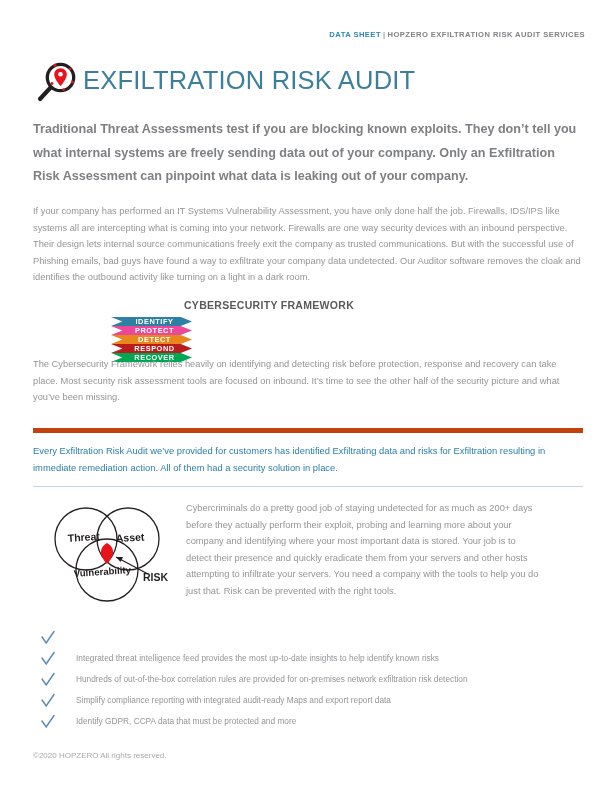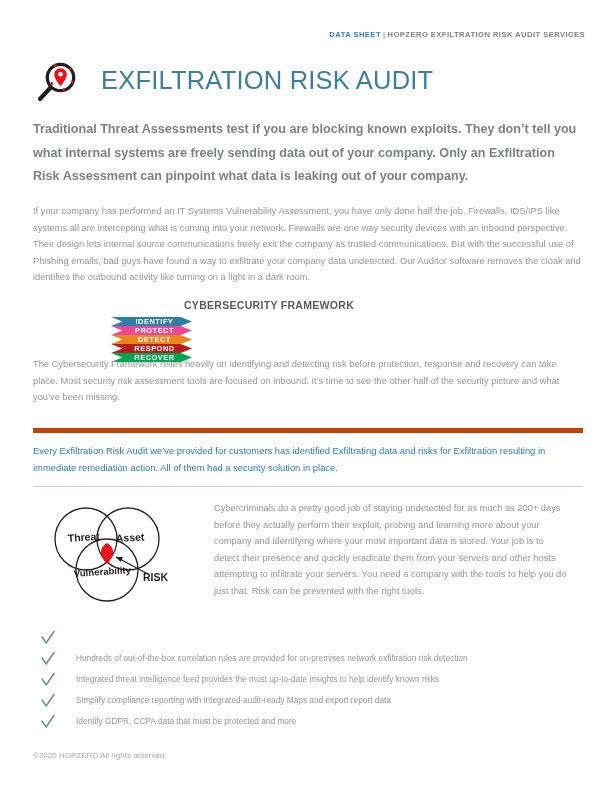--- a/index.html
+++ b/index.html
@@ -45,21 +45,21 @@
     font-weight: bold;
   }
 
   
   .title-row {
     position: absolute;
     top: 58px;
     left: 33px;
     display: flex;
     align-items: center;
-    gap: 22px;
+    gap: 4px;
   }
   .magnifier-icon {
     width: 46px;
     height: 46px;
     flex: none;
   }
   .doc-title {
     font-size: 25.5px;
     color: #3c7f9d;
     letter-spacing: 0.2px;
@@ -162,21 +162,20 @@
   .venn-wrap svg { display: block; }
 
   .side-text {
     position: absolute;
     top: 500px;
     left: 186px;
     width: 355px;
     font-size: 9.3px;
     line-height: 16.6px;
     color: #939598;
-    margin-left: 28px;
   }
 
   
   .check-list {
     position: absolute;
     top: 629px;
     left: 40px;
     width: 545px;
   }
   .check-item {
@@ -287,36 +286,36 @@
           <path d="M2 7 L6.2 13 L14 1.5" fill="none" stroke="#5b8db0" stroke-width="1.5" stroke-linecap="round"></path>
         </svg>
       </span>
     </div>
     <div class="check-item">
       <span class="check-icon">
         <svg viewBox="0 0 16 16" width="16" height="16" aria-hidden="true">
           <path d="M2 7 L6.2 13 L14 1.5" fill="none" stroke="#5b8db0" stroke-width="1.5" stroke-linecap="round"></path>
         </svg>
       </span>
+      <span class="check-label">Integrated threat intelligence feed provides the most up-to-date insights to help identify known risks</span>
+    </div>
+    <div class="check-item">
+      <span class="check-icon">
+        <svg viewBox="0 0 16 16" width="16" height="16" aria-hidden="true">
+          <path d="M2 7 L6.2 13 L14 1.5" fill="none" stroke="#5b8db0" stroke-width="1.5" stroke-linecap="round"></path>
+        </svg>
+      </span>
       <span class="check-label">Hundreds of out-of-the-box correlation rules are provided for on-premises network exfiltration risk detection</span>
     </div>
     <div class="check-item">
       <span class="check-icon">
         <svg viewBox="0 0 16 16" width="16" height="16" aria-hidden="true">
           <path d="M2 7 L6.2 13 L14 1.5" fill="none" stroke="#5b8db0" stroke-width="1.5" stroke-linecap="round"></path>
         </svg>
       </span>
-      <span class="check-label">Integrated threat intelligence feed provides the most up-to-date insights to help identify known risks</span>
-    </div>
-    <div class="check-item">
-      <span class="check-icon">
-        <svg viewBox="0 0 16 16" width="16" height="16" aria-hidden="true">
-          <path d="M2 7 L6.2 13 L14 1.5" fill="none" stroke="#5b8db0" stroke-width="1.5" stroke-linecap="round"></path>
-        </svg>
-      </span>
       <span class="check-label">Simplify compliance reporting with integrated audit-ready Maps and export report data</span>
     </div>
     <div class="check-item">
       <span class="check-icon">
         <svg viewBox="0 0 16 16" width="16" height="16" aria-hidden="true">
           <path d="M2 7 L6.2 13 L14 1.5" fill="none" stroke="#5b8db0" stroke-width="1.5" stroke-linecap="round"></path>
         </svg>
       </span>
       <span class="check-label">Identify GDPR, CCPA data that must be protected and more</span>
     </div>

